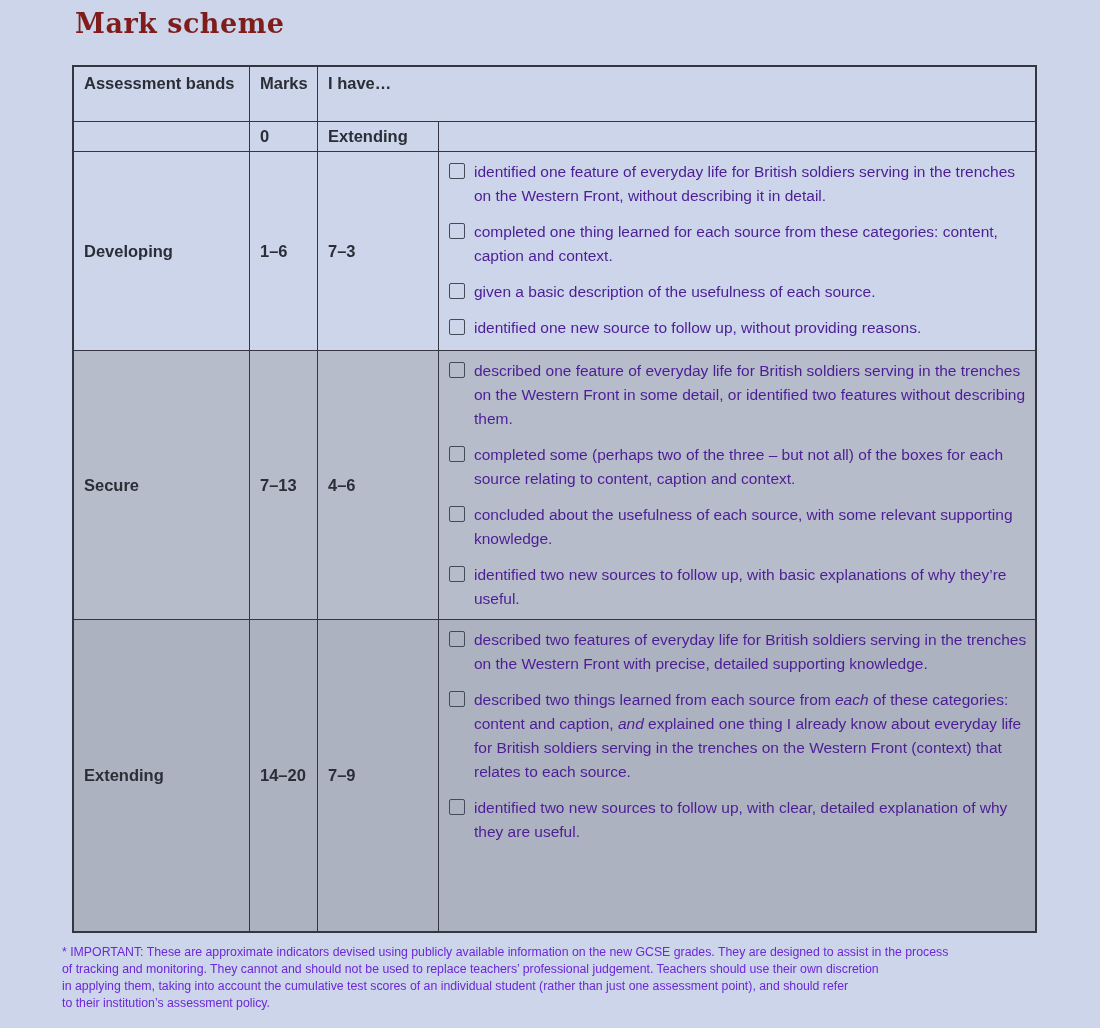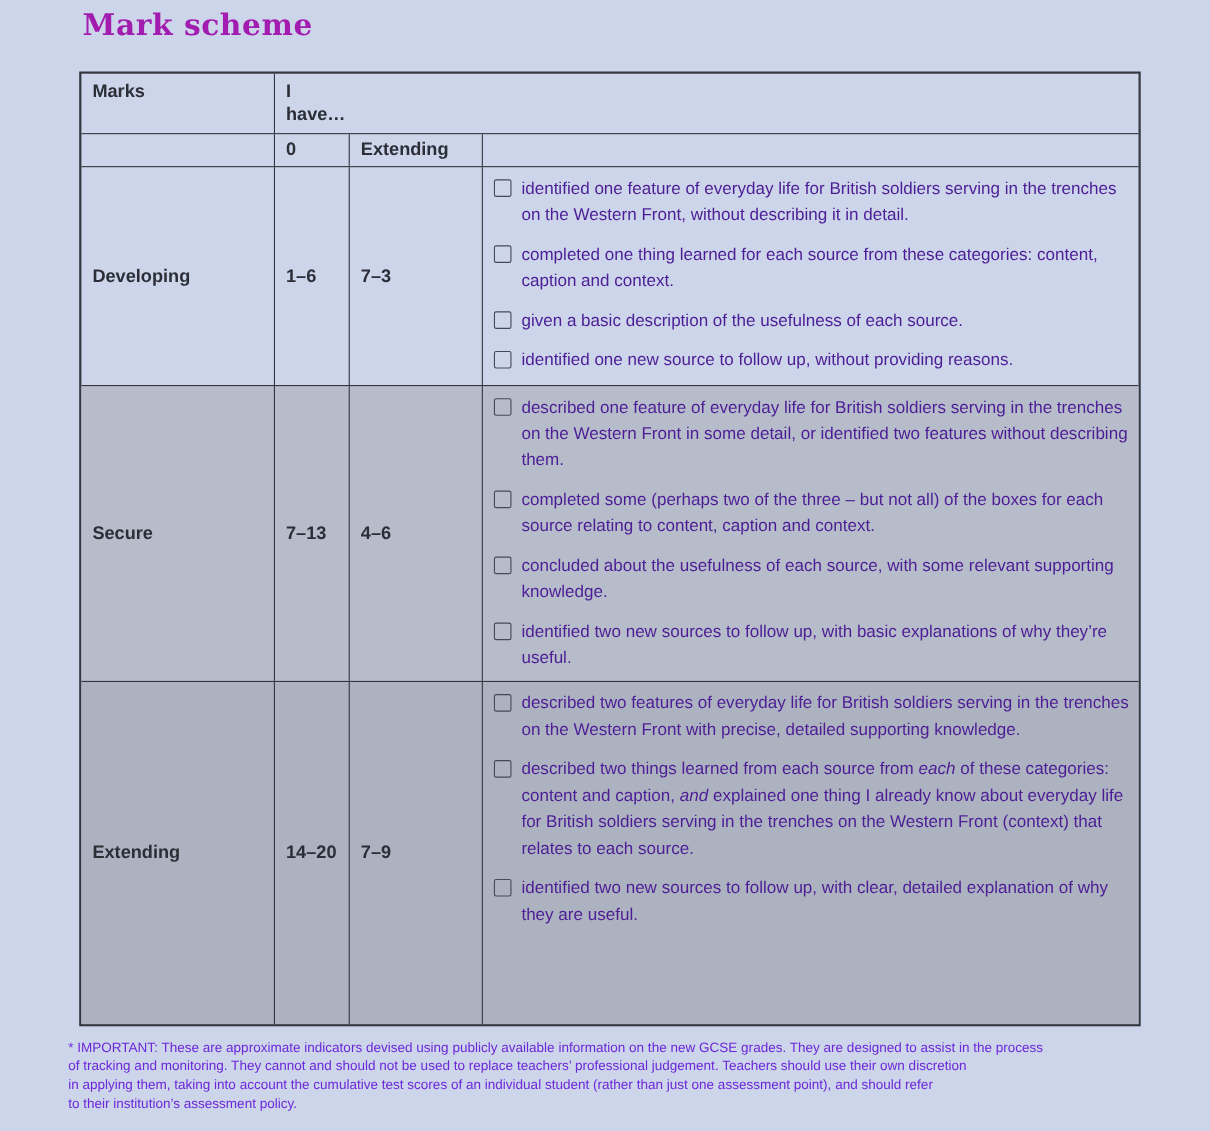--- a/index.html
+++ b/index.html
@@ -17,21 +17,21 @@
   }
   .page-title {
     position: absolute;
     left: 75px;
     top: 8px;
     margin: 0;
     font-family: "DejaVu Serif", serif;
     font-weight: bold;
     font-size: 27px;
     letter-spacing: 0.5px;
-    color: #a21caf;
+    color: #7f1d1d;
   }
   .mark-table {
     position: absolute;
     left: 72px;
     top: 65px;
     width: 965px;
     box-sizing: border-box;
     border: 2px solid var(--line, #34373f);
     background: transparent;
   }
@@ -117,20 +117,21 @@
   }
 </style>
 </head>
 <body style="background: rgb(204, 213, 234);">
 
 <h1 class="page-title">Mark scheme</h1>
 
 <div class="mark-table">
 
   <div class="trow header-row">
+    <div class="tcell">Assessment bands</div>
     <div class="tcell">Marks</div>
     <div class="tcell">I have…</div>
   </div>
 
   <div class="trow zero-row">
     <div class="tcell"></div>
     <div class="tcell">0</div>
     <div class="tcell">Extending</div>
     <div class="tcell"></div>
   </div>

